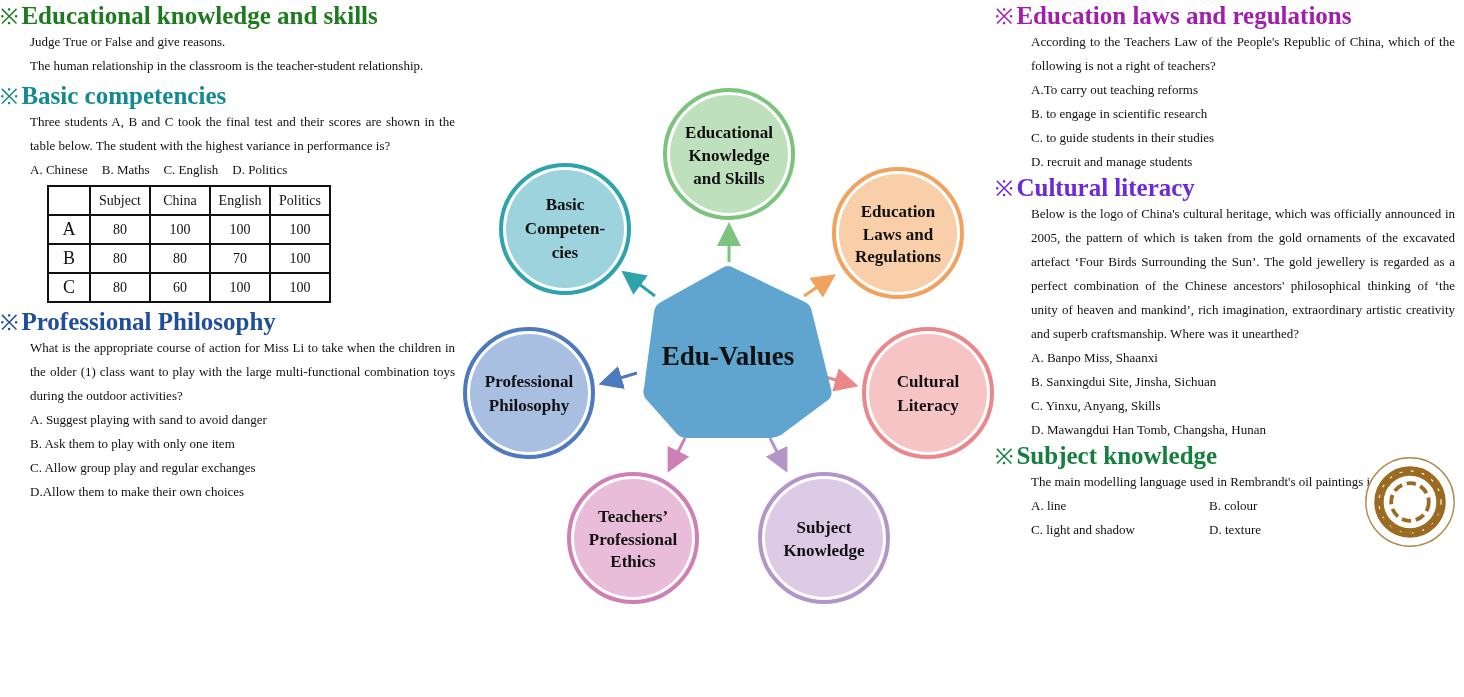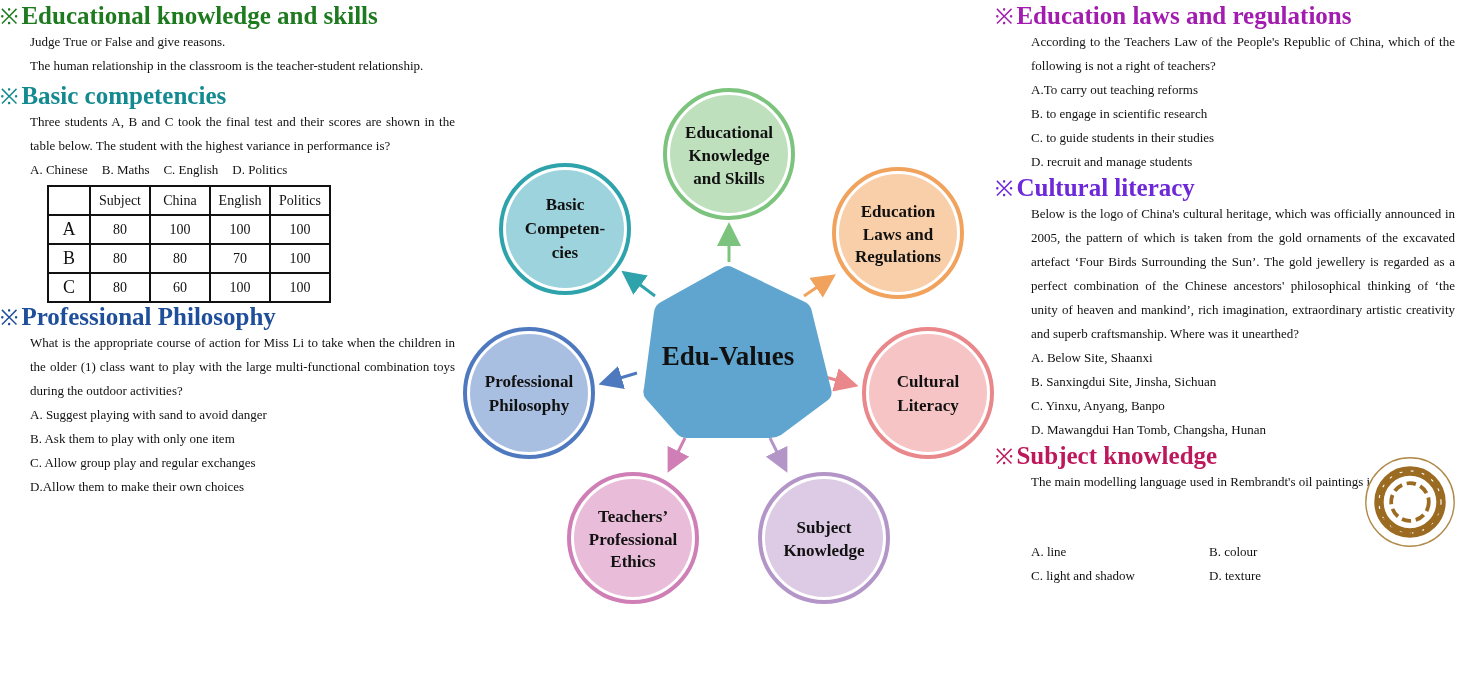--- a/index.html
+++ b/index.html
@@ -13,21 +13,21 @@
   .body { padding-left:30px; font-size:13px; line-height:24px; text-align:justify; }
   .right .body { padding-left:36px; }
   .body p { margin:0; }
   .opt { margin:0; white-space:nowrap; }
   .opts-inline { white-space:nowrap; }
   .opts-inline span { margin-right:14px;margin-top:17px; }
   table.scores { border-collapse:collapse; margin:3px 0 0 47px; font-size:14px; }
   table.scores td { border:2px solid #111; text-align:center; height:27px; padding:0 2px; }
   table.scores td.rowh { font-size:18px; width:36px; }
   table.scores td.cell { width:54px; }
-  .grid2 { display:grid; grid-template-columns:178px 180px;margin-top:46px; }
+  .grid2 { display:grid; grid-template-columns:178px 180px; }
   .logo { position:absolute; left:1363px; top:455px; width:94px; height:94px; }
   svg.diagram { position:absolute; left:0; top:0; }
   .node-label { font-family:"Liberation Serif", serif; font-weight:bold; font-size:17px; fill:#111; text-anchor:middle; }
   .center-label { font-family:"Liberation Serif", serif; font-weight:bold; font-size:27px; fill:#111; text-anchor:middle; }
 </style>
 </head>
 <body>
 
 <svg class="diagram" width="1464" height="697" viewBox="0 0 1464 697">
   <defs>
@@ -177,21 +177,21 @@
         <td class="rowh">C</td>
         <td class="cell">80</td>
         <td class="cell">60</td>
         <td class="cell">100</td>
         <td class="cell">100</td>
       </tr>
     </tbody>
       </table>
   </section>
 
-  <section style="">
+  <section style="margin-top:5px">
     <h2 class="sec-title" style="color:#1f4e9a">
       <span class="mark">※</span><span>Professional Philosophy</span>
     </h2>
     <div class="body">
       <p>What is the appropriate course of action for Miss Li to take when the children in the older (1) class want to play with the large multi-functional combination toys during the outdoor activities?</p>
       <p class="opt">A. Suggest playing with sand to avoid danger</p>
       <p class="opt">B. Ask them to play with only one item</p>
       <p class="opt">C. Allow group play and regular exchanges</p>
       <p class="opt">D.Allow them to make their own choices</p>
     </div>
@@ -212,29 +212,29 @@
       <p class="opt">D. recruit and manage students</p>
     </div>
   </section>
 
   <section>
     <h2 class="sec-title" style="color:#6d28d9">
       <span class="mark">※</span><span>Cultural literacy</span>
     </h2>
     <div class="body">
       <p>Below is the logo of China's cultural heritage, which was officially announced in 2005, the pattern of which is taken from the gold ornaments of the excavated artefact ‘Four Birds Surrounding the Sun’. The gold jewellery is regarded as a perfect combination of the Chinese ancestors' philosophical thinking of ‘the unity of heaven and mankind’, rich imagination, extraordinary artistic creativity and superb craftsmanship. Where was it unearthed?</p>
-      <p class="opt">A. Below Site, Shaanxi</p>
+      <p class="opt">A. Banpo Miss, Shaanxi</p>
       <p class="opt">B. Sanxingdui Site,  Jinsha, Sichuan</p>
-      <p class="opt">C. Yinxu,  Anyang, Banpo</p>
+      <p class="opt">C. Yinxu,  Anyang, Skills</p>
       <p class="opt">D. Mawangdui Han Tomb, Changsha, Hunan</p>
     </div>
   </section>
 
   <section>
-    <h2 class="sec-title" style="color:#be185d">
+    <h2 class="sec-title" style="color:#15803d">
       <span class="mark">※</span><span>Subject knowledge</span>
     </h2>
     <div class="body">
       <p>The main modelling language used in Rembrandt's oil paintings is?</p>
       <div class="grid2">
         <span>A. line</span>
         <span>B. colour</span>
         <span>C. light and shadow</span>
         <span>D. texture</span>
       </div>

